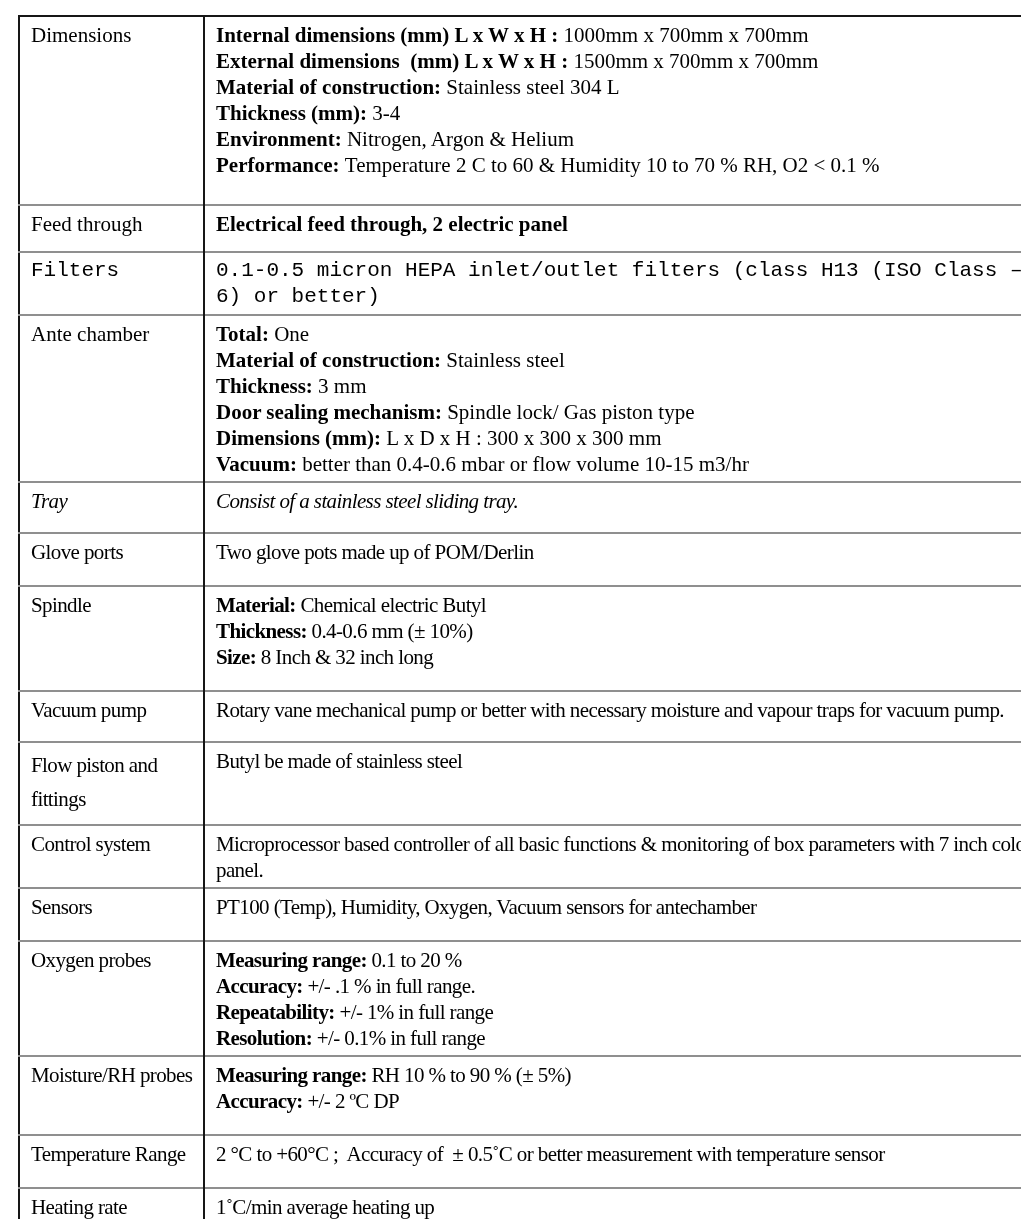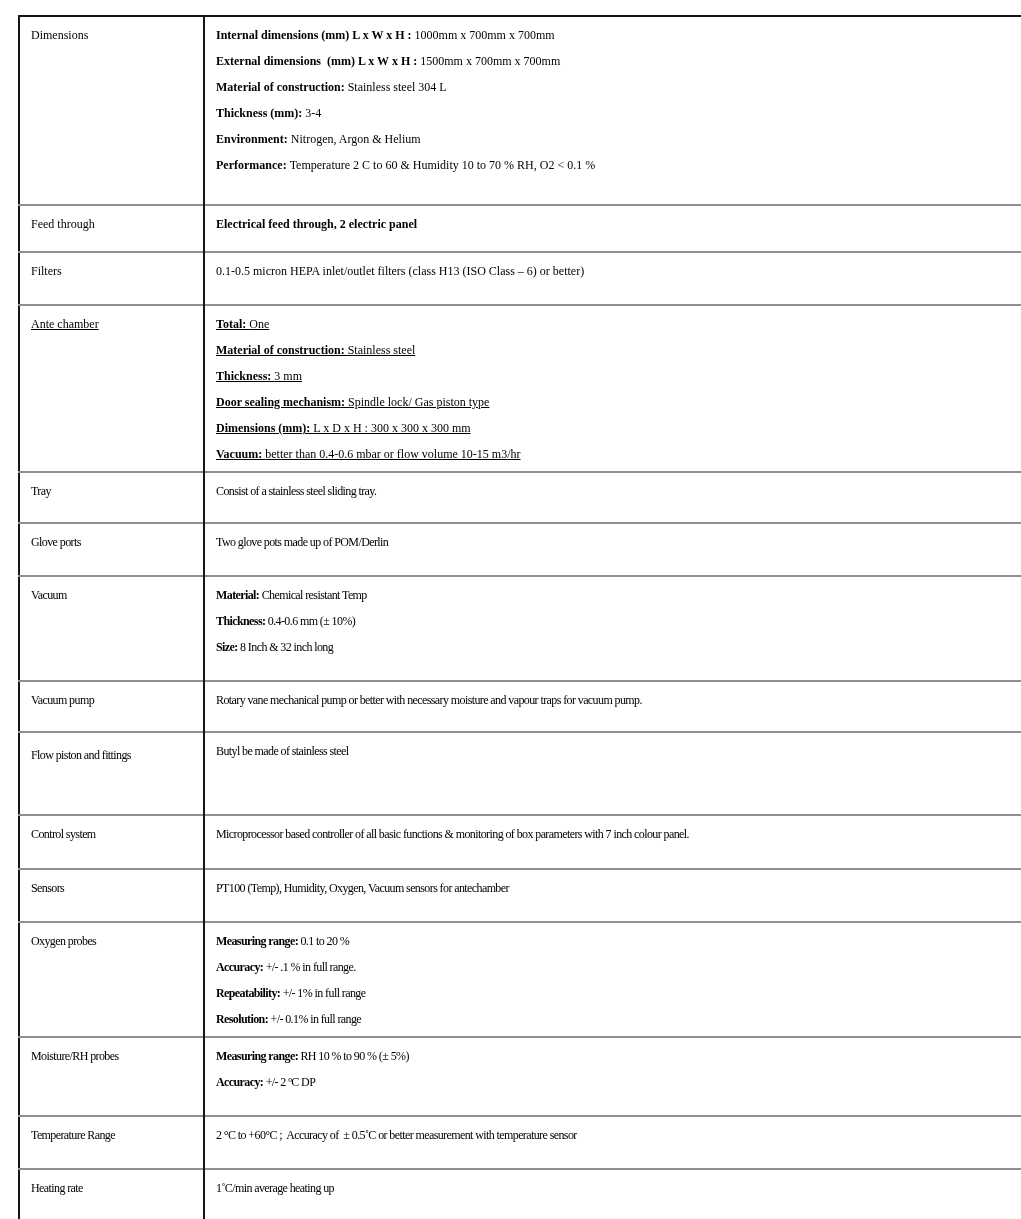--- a/index.html
+++ b/index.html
@@ -22,41 +22,41 @@
     width: 988px;
     background: #ffffff;
     border-top: 2px solid #161616;
     border-left: 2px solid #161616;
     border-right: 2px solid #8f8f8f;
     border-bottom: 3px solid #8f8f8f;
   }
   table.spec td {
     vertical-align: top;
     padding: 5px 10px 4px 11px;
-    font-size: 12px;
+    font-size: 21px;
     line-height: 26px;
     white-space: pre-wrap;
   }
   td.label-cell {
     width: 162px;
     border-right: 2px solid #161616;
   }
   td.content-cell { width: 826px; }
   tr + tr td { border-top: 2px solid #8f8f8f; }
   .b { font-weight: bold; }
 
   
   tr:nth-child(n+5) td { letter-spacing: -0.6px; }
 
   
   tr:nth-child(1)  td { height: 178px; }
   tr:nth-child(2)  td { height: 36px; font-family: Liberation Serif, serif; }
-  tr:nth-child(3)  td { height: 42px; }
-  tr:nth-child(4)  td { height: 148px; text-decoration: underline; }
-  tr:nth-child(5)  td { height: 40px; }
+  tr:nth-child(3)  td { height: 42px; font-family: Liberation Mono, monospace; }
+  tr:nth-child(4)  td { height: 148px; }
+  tr:nth-child(5)  td { height: 40px; font-style: italic; }
   tr:nth-child(6)  td { height: 42px; border-radius: 9px; }
   tr:nth-child(7)  td { height: 94px; }
   tr:nth-child(8)  td { height: 40px; }
   tr:nth-child(9)  td { height: 72px; }
   tr:nth-child(10) td { height: 43px; }
   tr:nth-child(11) td { height: 42px; }
   tr:nth-child(12) td { height: 96px; border-radius: 18px; }
   tr:nth-child(13) td { height: 68px; }
   tr:nth-child(14) td { height: 42px; margin-top: 22px; }
   tr:nth-child(15) td { height: 42px; }
@@ -88,22 +88,22 @@
         </tr>
         <tr>
           <td class="label-cell">Tray</td>
           <td class="content-cell"><div class="line"><span>Consist of a stainless steel sliding tray.</span></div></td>
         </tr>
         <tr>
           <td class="label-cell">Glove ports</td>
           <td class="content-cell"><div class="line"><span>Two glove pots made up of POM/Derlin</span></div></td>
         </tr>
         <tr>
-          <td class="label-cell">Vacuum</td>
-          <td class="content-cell"><div class="line"><span class="b">Material: </span><span>Chemical resistant Temp</span></div><div class="line"><span class="b">Thickness: </span><span>0.4-0.6 mm (± 10%)</span></div><div class="line"><span class="b">Size: </span><span>8 Inch &amp; 32 inch long</span></div></td>
+          <td class="label-cell">Spindle</td>
+          <td class="content-cell"><div class="line"><span class="b">Material: </span><span>Chemical electric Butyl</span></div><div class="line"><span class="b">Thickness: </span><span>0.4-0.6 mm (± 10%)</span></div><div class="line"><span class="b">Size: </span><span>8 Inch &amp; 32 inch long</span></div></td>
         </tr>
         <tr>
           <td class="label-cell">Vacuum pump</td>
           <td class="content-cell"><div class="line"><span>Rotary vane mechanical pump or better with necessary moisture and vapour traps for vacuum pump.</span></div></td>
         </tr>
         <tr>
           <td class="label-cell">Flow piston and fittings</td>
           <td class="content-cell"><div class="line"><span>Butyl be made of stainless steel</span></div></td>
         </tr>
         <tr>

